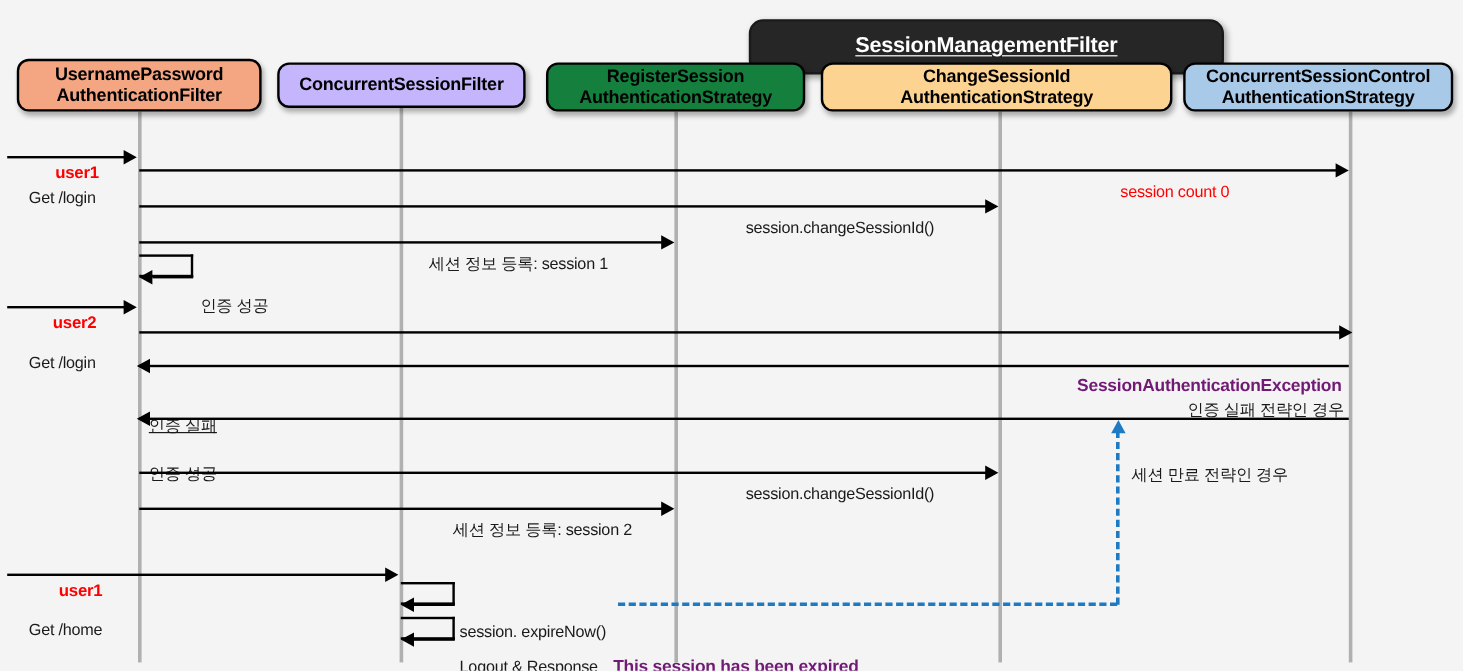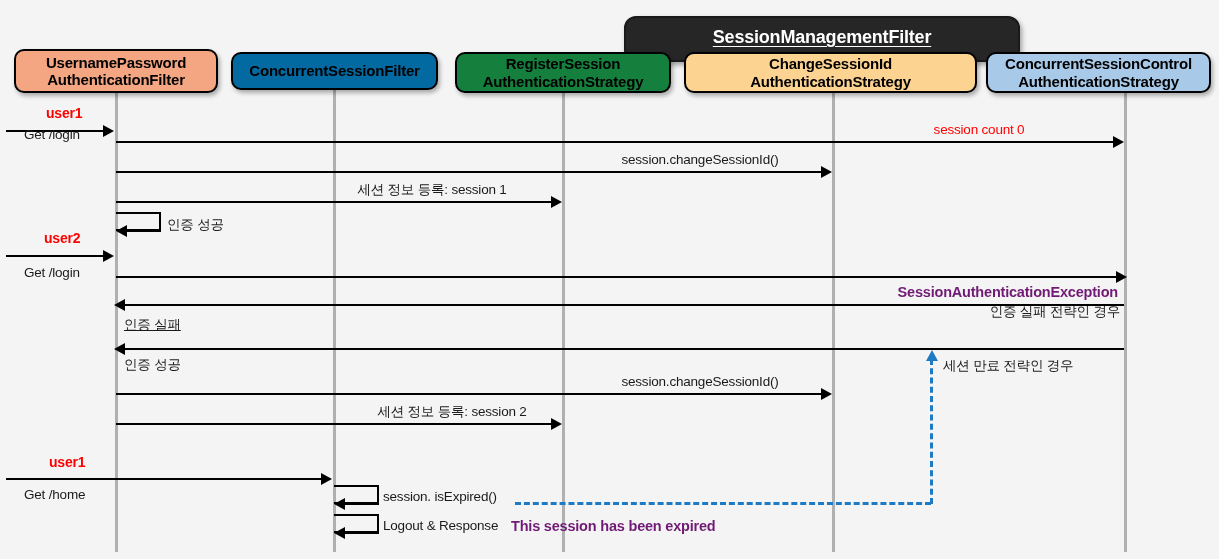--- a/index.html
+++ b/index.html
@@ -63,20 +63,21 @@
     border-top:6px solid transparent;
     border-bottom:6px solid transparent;
     border-right:11px solid #000;
   }
   .lbl{
     position:absolute;
     font-size:13.5px;
     color:#1a1a1a;
     white-space:nowrap;
     letter-spacing:-0.2px;
+    margin-top:30px;
   }
   .lbl.red{color:#ff0000;}
   .lbl.redbold{color:#701a75;font-weight:bold;font-size:14.5px;}
   .lbl.bold{font-weight:bold;font-size:14px;}
   .lbl.center{transform:translateX(-50%);}
   .lbl.right{transform:translateX(-100%);}
 
   
   .selfbox{
     position:absolute;
@@ -114,21 +115,21 @@
   <div class="lifeline" style="left:114.5px;top:93px;height:459px;"></div>
   <div class="lifeline" style="left:332.5px;top:90px;height:462px;"></div>
   <div class="lifeline" style="left:561.5px;top:93px;height:459px;"></div>
   <div class="lifeline" style="left:831.5px;top:93px;height:459px;"></div>
   <div class="lifeline" style="left:1123.5px;top:93px;height:459px;"></div>
 
   <div class="pbox" style="left:14px;top:49px;width:204px;height:44px;background:#f4a582;font-size:15px;">
     <span>UsernamePassword
 AuthenticationFilter</span>
   </div>
-  <div class="pbox" style="left:231px;top:52px;width:207px;height:38px;background:#0369a1;font-size:15px;">
+  <div class="pbox" style="left:231px;top:52px;width:207px;height:38px;background:#c4b5fd;font-size:15px;">
     <span>ConcurrentSessionFilter</span>
   </div>
   <div class="pbox" style="left:455px;top:52px;width:216px;height:41px;background:#15803d;font-size:15px;">
     <span>RegisterSession
 AuthenticationStrategy</span>
   </div>
   <div class="pbox" style="left:684px;top:52px;width:293px;height:41px;background:#fdd392;font-size:15px;">
     <span>ChangeSessionId
 AuthenticationStrategy</span>
   </div>
@@ -191,21 +192,21 @@
   <div class="lbl center" style="left:452px;top:403px;">세션 정보 등록: session 2</div>
 
   <div class="lbl red" style="left:49px;top:454px;font-size:14px;font-weight:bold;">user1</div>
   <div class="msg" style="left:6px;top:478px;width:317px;"></div>
   <div class="arrowR" style="left:321px;top:473px;"></div>
   <div class="lbl" style="left:24px;top:487px;">Get /home</div>
 
   <div class="selfbox" style="left:334px;top:485px;width:45px;height:19px;"></div>
   <div class="msg" style="left:345px;top:503px;width:34px;"></div>
   <div class="arrowL" style="left:334px;top:498px;"></div>
-  <div class="lbl" style="left:383px;top:489px;">session. isExpired()</div>
+  <div class="lbl" style="left:383px;top:489px;">session. expireNow()</div>
 
   <div class="selfbox" style="left:334px;top:514px;width:45px;height:19px;"></div>
   <div class="msg" style="left:345px;top:532px;width:34px;"></div>
   <div class="arrowL" style="left:334px;top:527px;"></div>
   <div class="lbl" style="left:383px;top:518px;">Logout &amp; Response</div>
   <div class="lbl redbold" style="left:511px;top:518px;">This session has been expired</div>
 
   <div class="dashed-h" style="left:515px;top:502px;width:416px;"></div>
   <div class="dashed-v" style="left:930px;top:359px;height:145px;"></div>
   <div class="arrowUpBlue" style="left:926px;top:350px;"></div>

